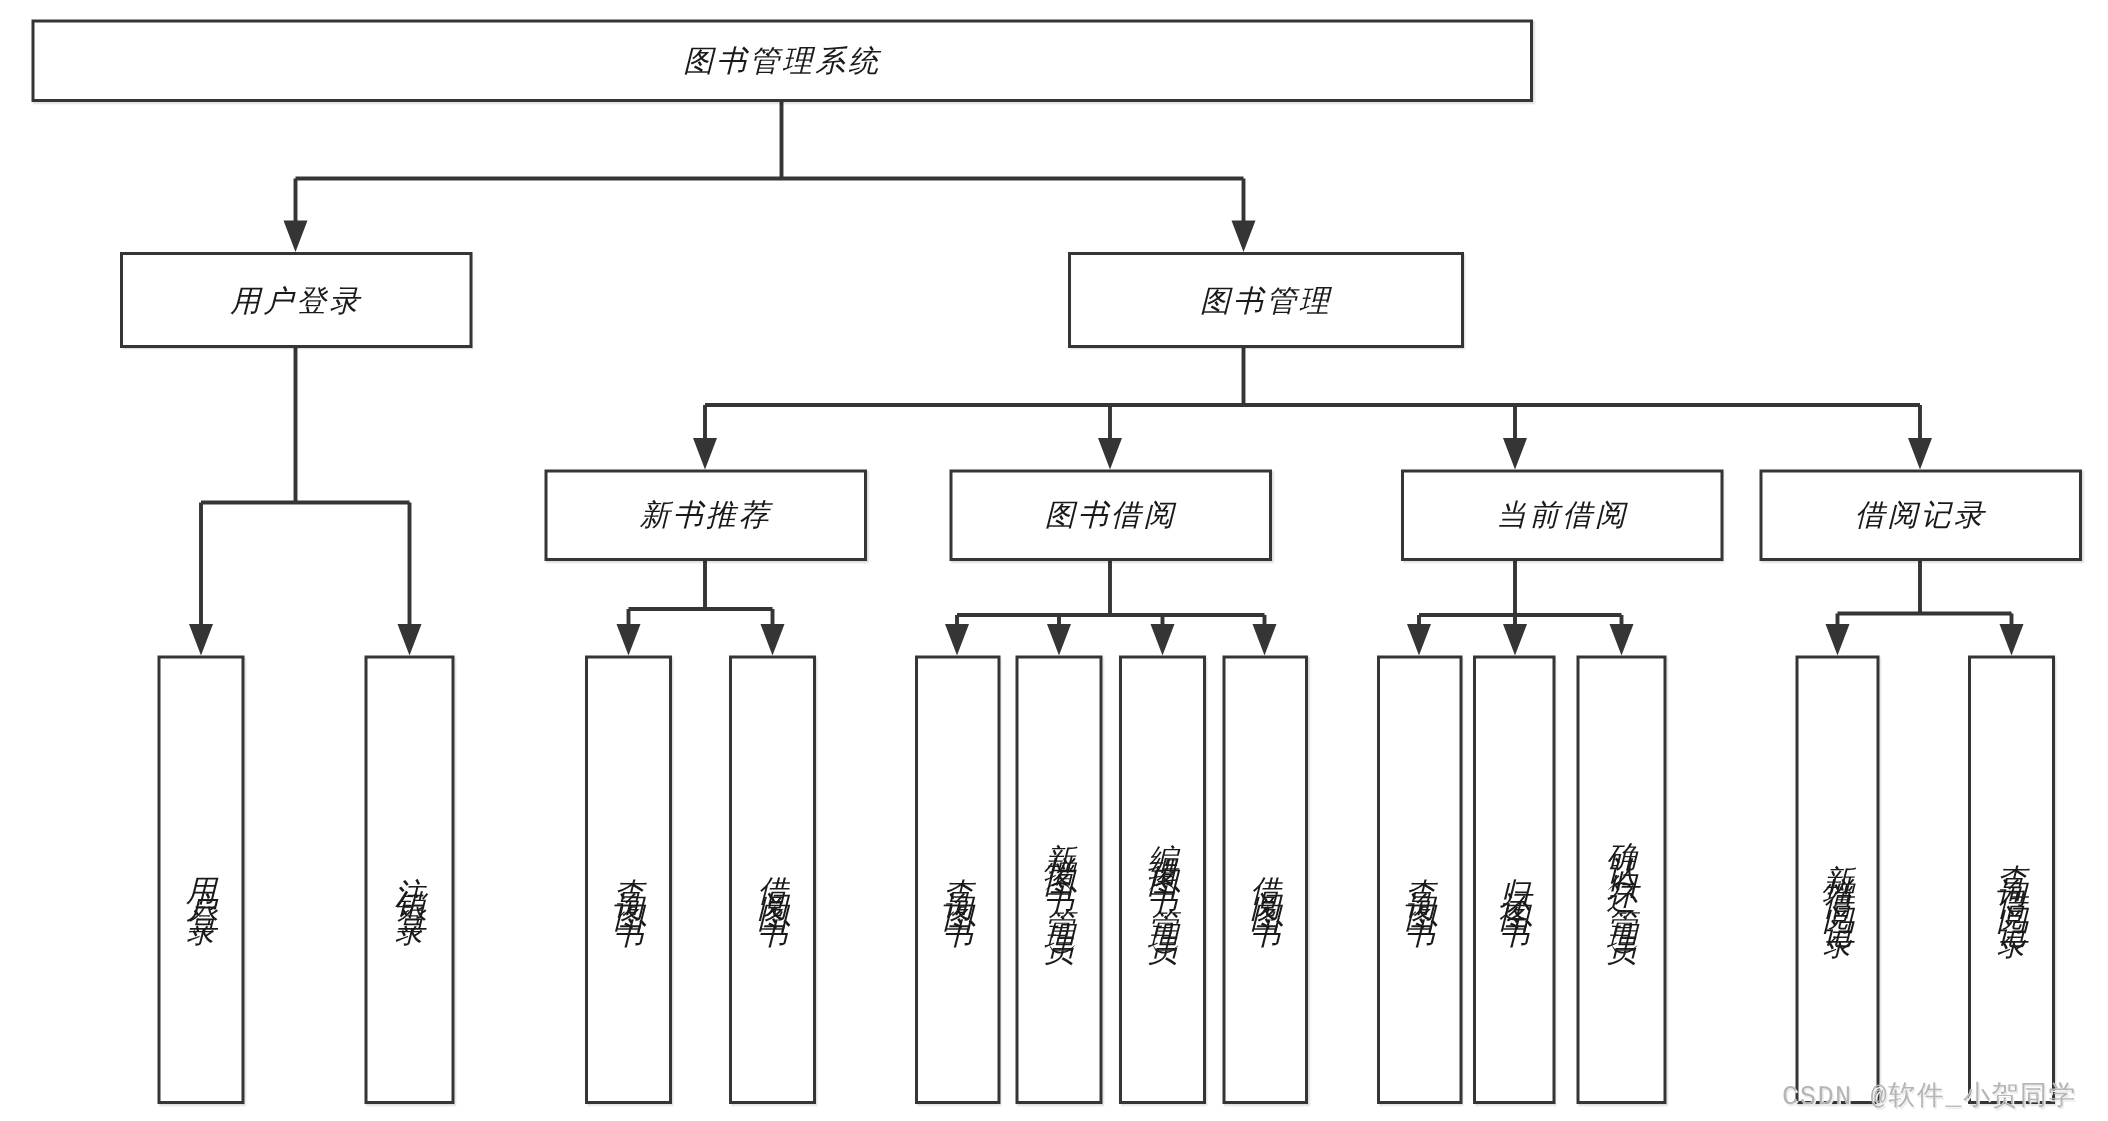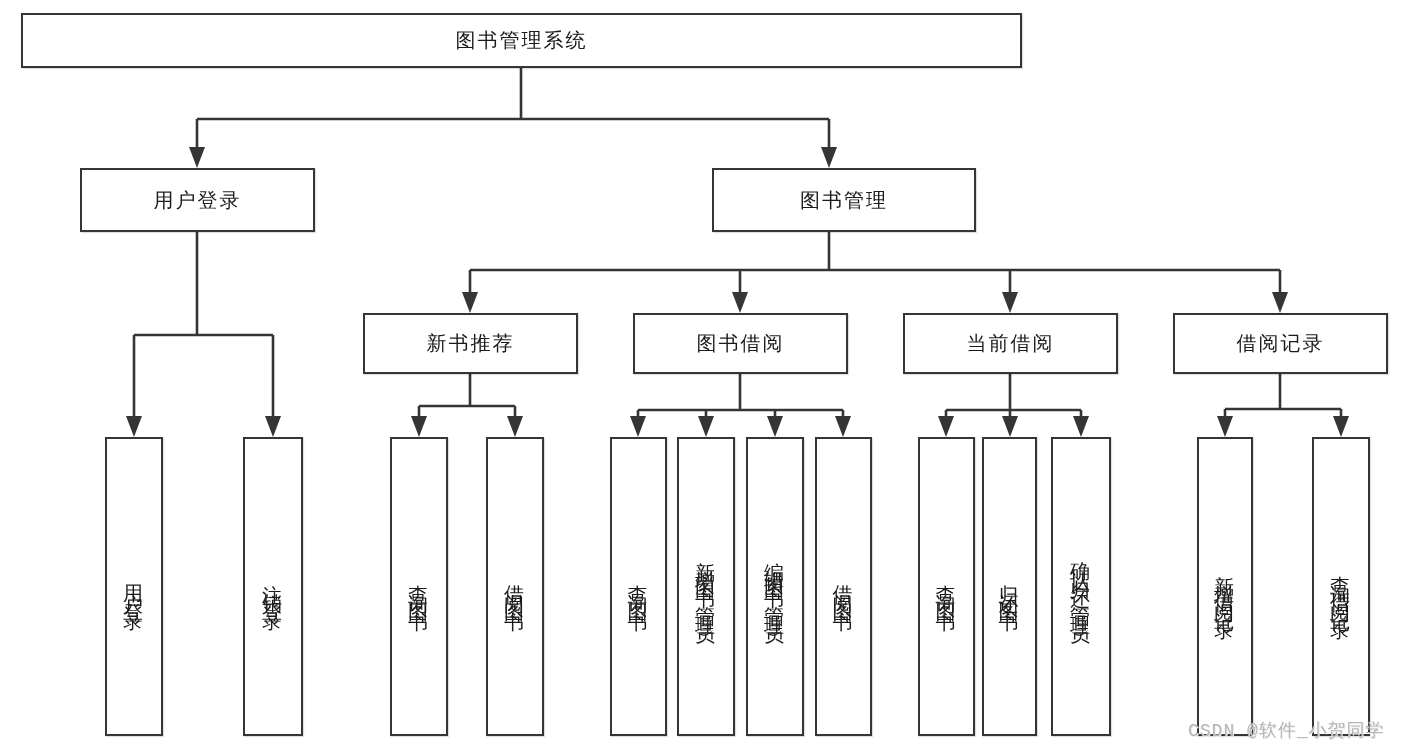--- a/index.html
+++ b/index.html
@@ -25,20 +25,21 @@
     border:2.6px solid var(--line);
     display:flex;align-items:center;justify-content:center;
     z-index:2;
     box-shadow:1px 1px 1px rgba(0,0,0,0.12);
   }
   .box .label{
     font-size:20px;
     letter-spacing:2px;
     color:var(--text);
     white-space:nowrap;
+    font-style:italic;
   }
   .vbox .label{
     writing-mode:vertical-rl;
     text-orientation:mixed;
     letter-spacing:9px;
     font-size:20px;
     white-space:nowrap;
   }
   .watermark{
     position:absolute;
@@ -105,21 +106,21 @@
   <div class="box" style="left:712px;top:168px;width:264px;height:64px">
     <span class="label">图书管理</span>
   </div>
 
   <div class="box" style="left:633px;top:313px;width:215px;height:61px">
     <span class="label">图书借阅</span>
   </div>
   <div class="box" style="left:363px;top:313px;width:215px;height:61px">
     <span class="label">新书推荐</span>
   </div>
-  <div class="box" style="left:903px;top:313px;width:215px;height:61px">
+  <div class="box" style="left:934px;top:313px;width:215px;height:61px">
     <span class="label">当前借阅</span>
   </div>
   <div class="box" style="left:1173px;top:313px;width:215px;height:61px">
     <span class="label">借阅记录</span>
   </div>
 
   <div class="box vbox" style="left:105px;top:437px;width:58px;height:299px">
     <span class="label">用户登录</span>
   </div>
   <div class="box vbox" style="left:243px;top:437px;width:60px;height:299px">

